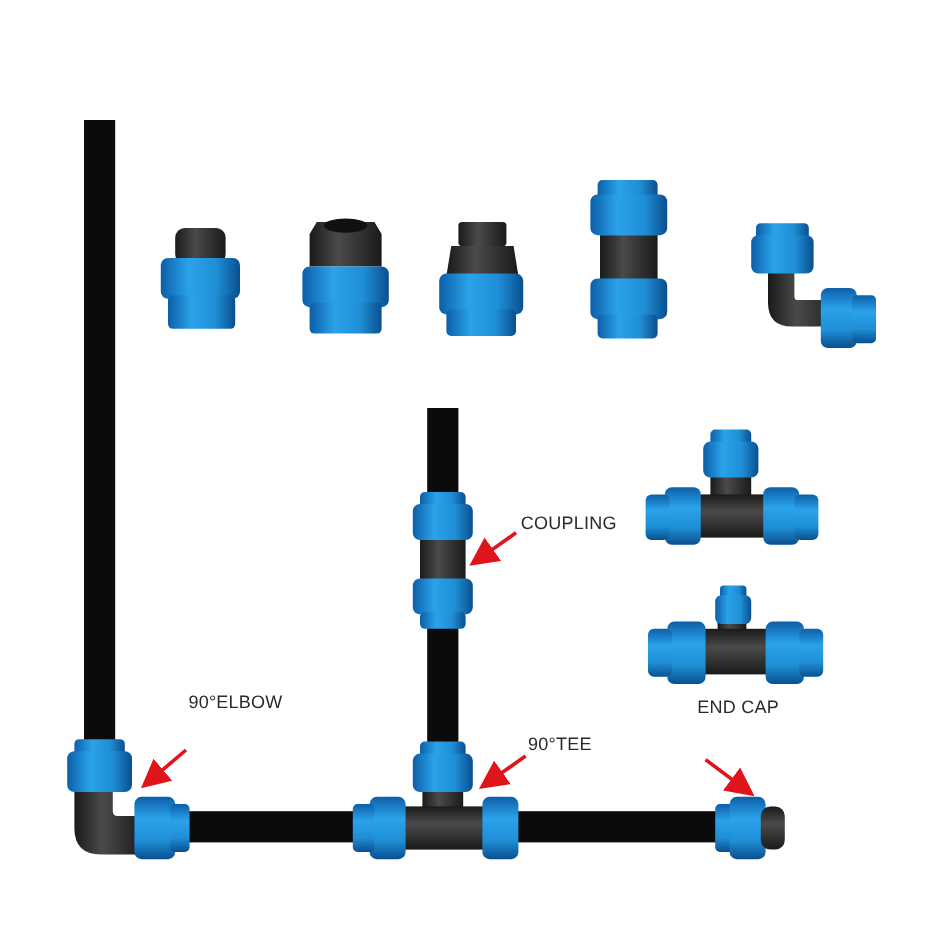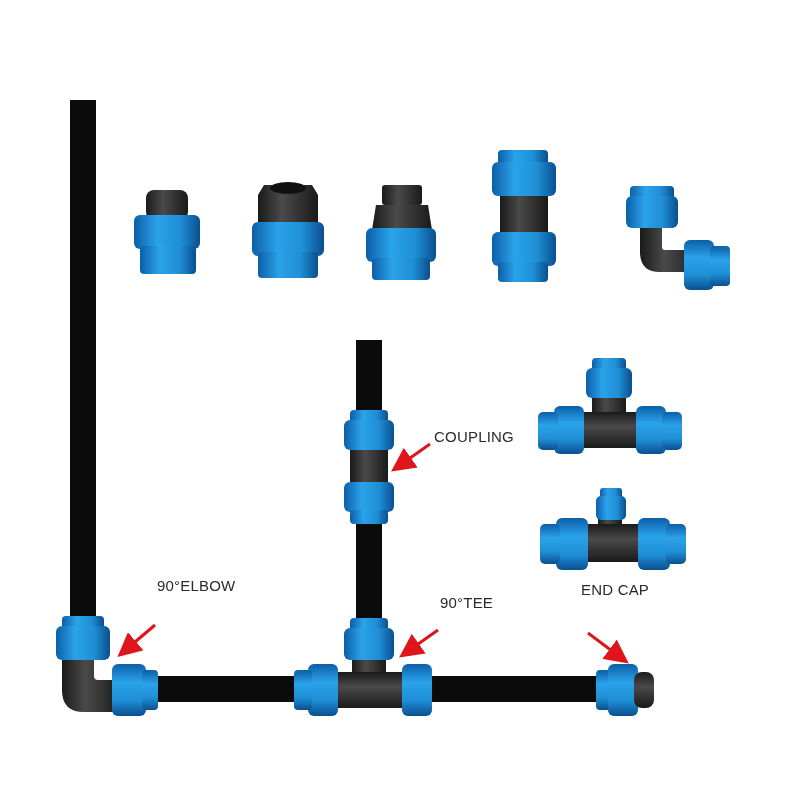--- a/index.html
+++ b/index.html
@@ -136,15 +136,15 @@
     </g>
 
     <line x1="430" y1="444" x2="396" y2="468" stroke="#e0141b" stroke-width="3" marker-end="url(#arrowhead)"></line>
     <line x1="155" y1="625" x2="122" y2="653" stroke="#e0141b" stroke-width="3" marker-end="url(#arrowhead)"></line>
     <line x1="438" y1="630" x2="404" y2="654" stroke="#e0141b" stroke-width="3" marker-end="url(#arrowhead)"></line>
     <line x1="588" y1="633" x2="624" y2="660" stroke="#e0141b" stroke-width="3" marker-end="url(#arrowhead)"></line>
   </svg>
 
   <div class="label" style="left:434px;top:428px;">COUPLING</div>
   <div class="label" style="left:157px;top:577px;">90°ELBOW</div>
-  <div class="label" style="left:440px;top:594px;">90°TEE</div>
+  <div class="label" style="left:440px;top:612px;">90°TEE</div>
   <div class="label" style="left:550px;top:581px;margin-left:31px;">END CAP</div>
 </div>
 
 </body></html>

